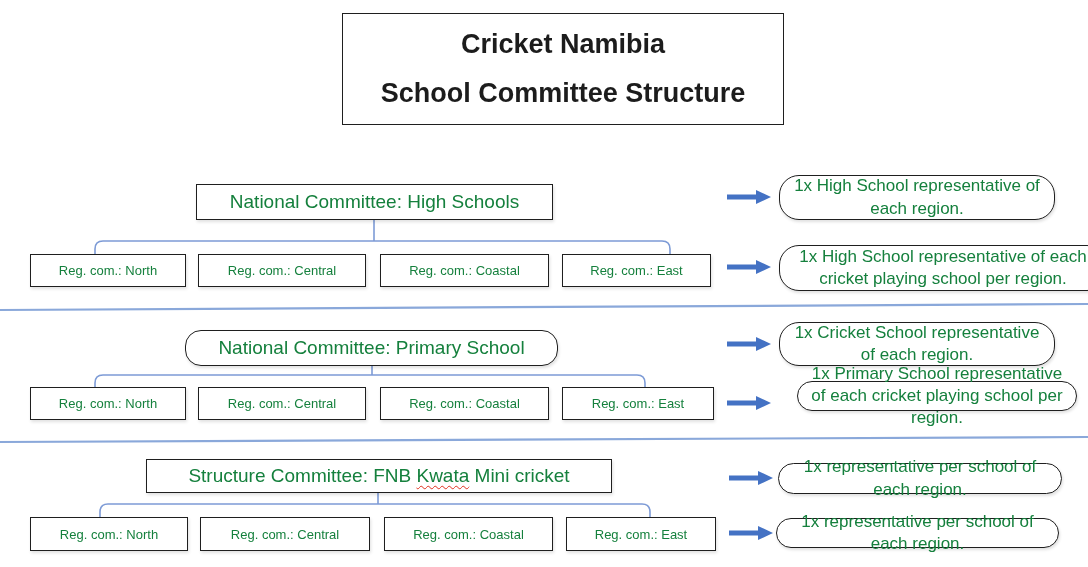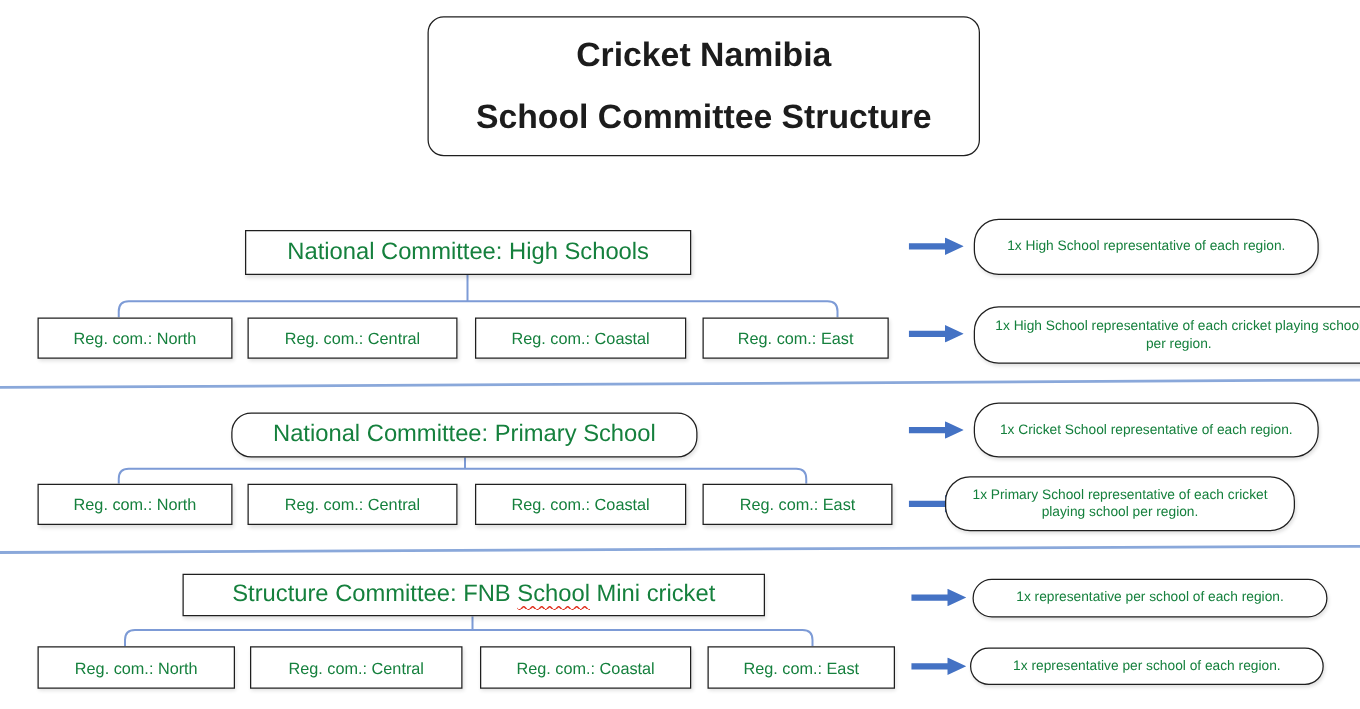--- a/index.html
+++ b/index.html
@@ -7,25 +7,25 @@
     position:relative;width:1088px;height:567px;background:#ffffff;
     font-family:"Liberation Sans","DejaVu Sans",sans-serif;overflow:hidden;
   }
   .box{
     position:absolute;box-sizing:border-box;border:1.6px solid #1f1f1f;background:#ffffff;
     display:flex;align-items:center;justify-content:center;color:#15803d;
     box-shadow:1px 2px 3px rgba(0,0,0,0.12);
   }
   .title-box{
     flex-direction:column;justify-content:space-around;padding:6px 0;
-    color:#1c1c1c;font-weight:bold;font-size:27px;box-shadow:none;border-radius:13px;
+    color:#1c1c1c;font-weight:bold;font-size:27px;box-shadow:none;
   }
   .nat{font-size:19px;}
   .region{font-size:13px;}
-  .note{font-size:11px;text-align:center;line-height:1.3;padding:3px 8px;border-radius:20px;}
+  .note{font-size:17px;text-align:center;line-height:1.3;padding:3px 8px;border-radius:20px;}
   .squiggle{
     text-decoration:underline;text-decoration-style:wavy;
     text-decoration-color:#e0301e;text-decoration-thickness:1px;text-underline-offset:3px;
   }
   svg.overlay{position:absolute;left:0;top:0;width:1088px;height:567px;pointer-events:none;}
   svg.arrow{position:absolute;}
 </style>
 </head>
 <body>
 
@@ -99,26 +99,26 @@
   </div>
   <svg class="arrow" style="left:727px;top:337px;" width="44" height="14">
     <polygon points="0,4.5 29,4.5 29,0 44,7 29,14 29,9.5 0,9.5" fill="#4472C4"></polygon>
   </svg>
   <div class="box note" style="left:779px;top:322px;width:276px;height:44px;">
     <span>1x Cricket School representative of each region.</span>
   </div>
   <svg class="arrow" style="left:727px;top:396px;" width="44" height="14">
     <polygon points="0,4.5 29,4.5 29,0 44,7 29,14 29,9.5 0,9.5" fill="#4472C4"></polygon>
   </svg>
-  <div class="box note" style="left:756px;top:381px;width:280px;height:44px;">
+  <div class="box note" style="left:797px;top:381px;width:280px;height:30px;">
     <span>1x Primary School representative of each cricket playing school per region.</span>
   </div>
 
   <div class="box nat" style="left:146px;top:459px;width:466px;height:34px;">
-    <span><span>Structure Committee: FNB </span><span class="squiggle">School</span><span> Mini cricket</span></span>
+    <span><span>Structure Committee: FNB </span><span class="squiggle">Kwata</span><span> Mini cricket</span></span>
   </div>
   <div class="box region" style="left:30px;top:517px;width:158px;height:34px;">
     <span>Reg. com.: North</span>
   </div>
   <div class="box region" style="left:200px;top:517px;width:170px;height:34px;">
     <span>Reg. com.: Central</span>
   </div>
   <div class="box region" style="left:384px;top:517px;width:169px;height:34px;">
     <span>Reg. com.: Coastal</span>
   </div>

